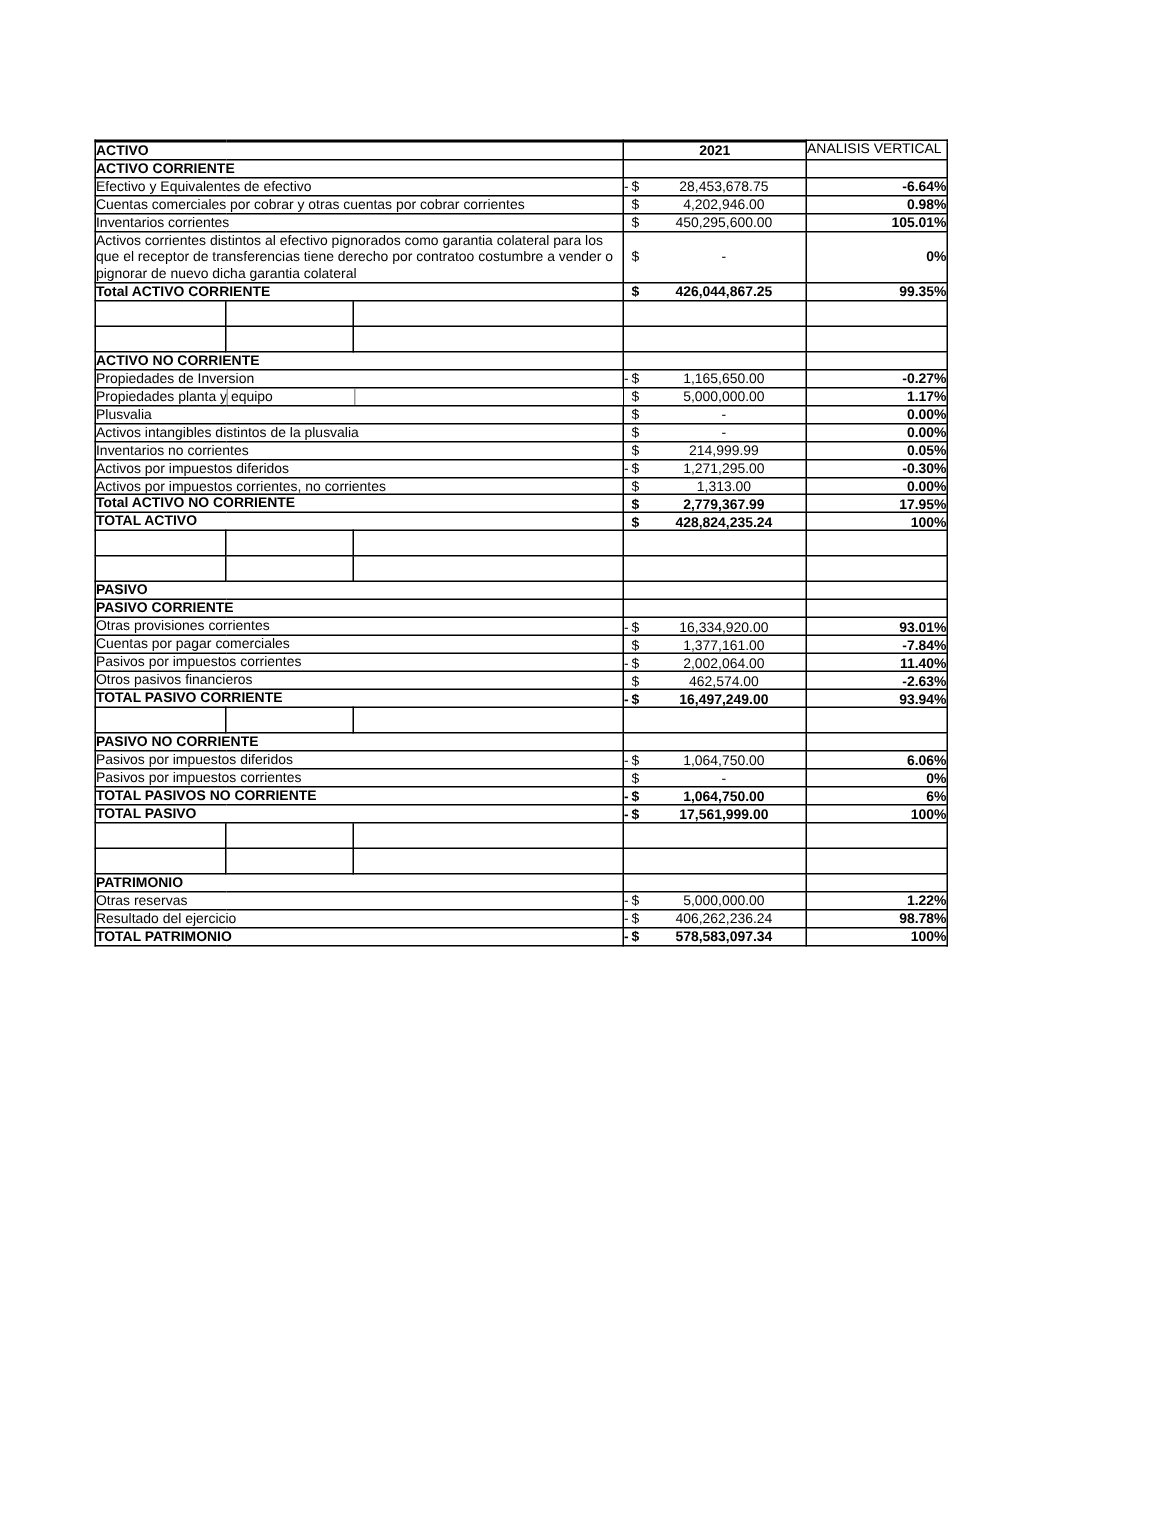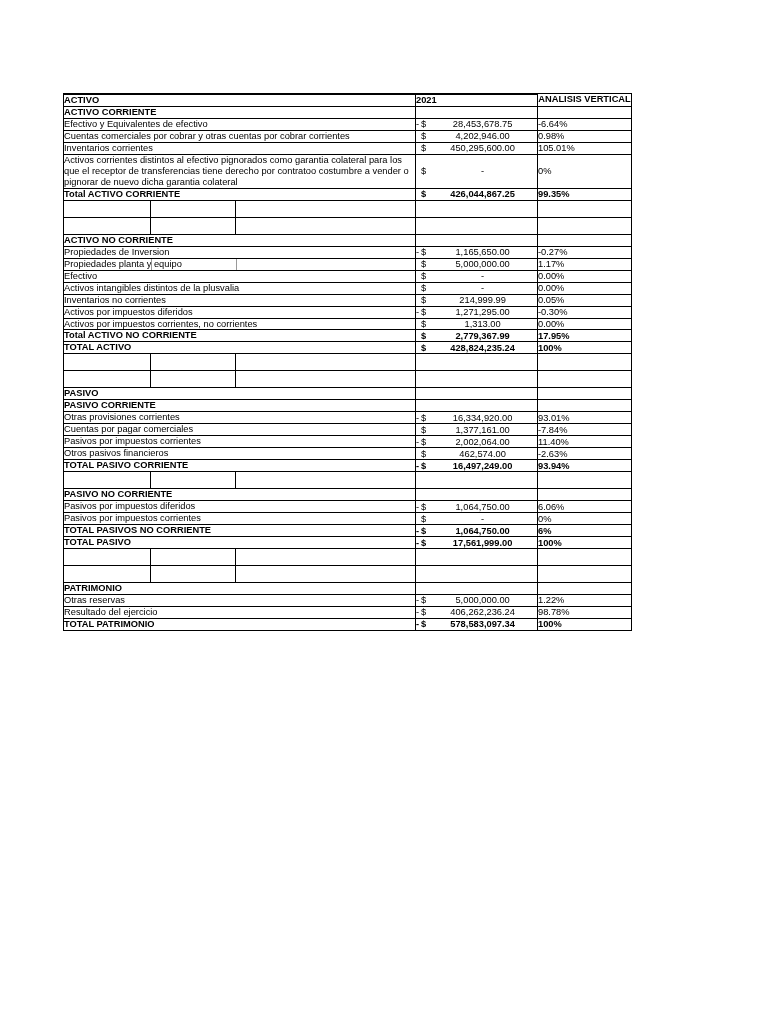--- a/index.html
+++ b/index.html
@@ -73,37 +73,39 @@
   .money .cur {
     flex: 0 0 auto;
     padding-right: 2px;
   }
   .money .amt {
     flex: 1 1 auto;
     text-align: center;
   }
   .pct {
     padding: 1px 4px 1px 2px;
-    text-align: left;
+    text-align: right;
     white-space: nowrap;
+    font-weight: bold;
   }
 
   
   .hdr-blank { border: none; background: transparent; }
   .hdr-av {
     background: #d9d9d9;
-    font-weight: bold;
-    text-align: center;
+    font-weight: normal;
+    text-align: left;
     line-height: 1.22;
     padding: 2px 2px;
     border: 1px solid #000000;
   }
   .hdr-year {
     background: #d9d9d9;
     font-weight: bold;
+    text-align: center;
     padding: 1px 2px;
   }
 
   
   .ghost {
     position: relative;
     margin-left: 21px;
   }
   .ghost::before,
   .ghost::after {
@@ -235,21 +237,21 @@
           <td class="val">
             <div class="money">
               <span class="sign"></span>
               <span class="cur">$</span>
               <span class="amt">5,000,000.00</span>
             </div>
           </td>
           <td class="pct">1.17%</td>
         </tr>
         <tr>
-          <td class="lbl" colspan="3">Efectivo</td>
+          <td class="lbl" colspan="3">Plusvalia</td>
           <td class="val">
             <div class="money">
               <span class="sign"></span>
               <span class="cur">$</span>
               <span class="amt">-</span>
             </div>
           </td>
           <td class="pct">0.00%</td>
         </tr>
         <tr>

